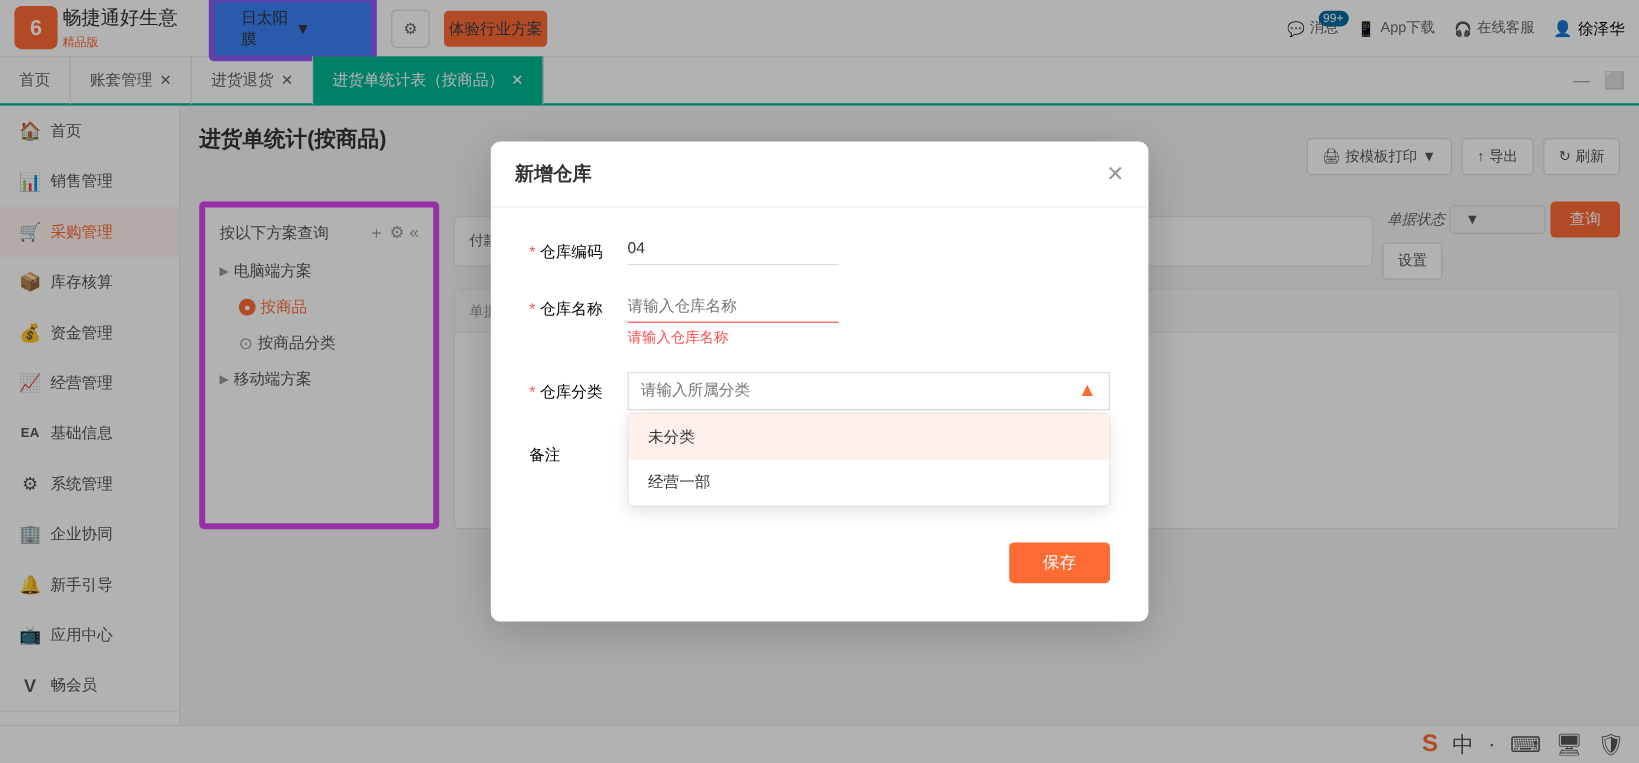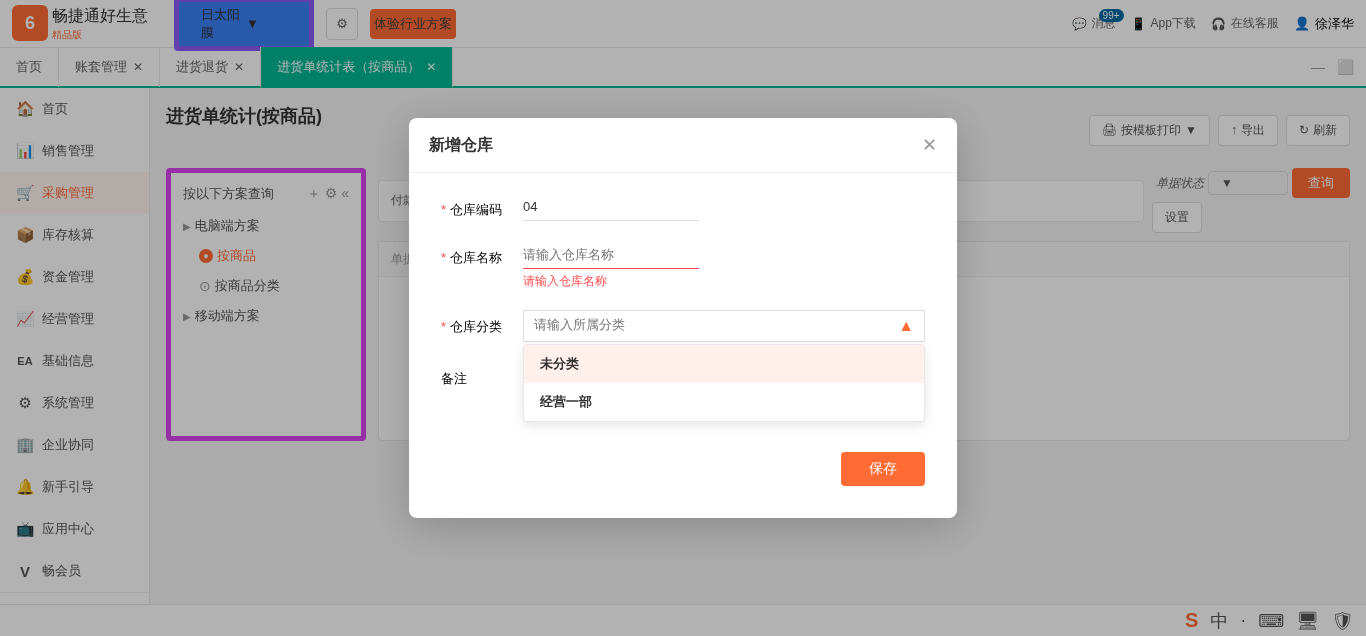--- a/index.html
+++ b/index.html
@@ -163,21 +163,21 @@
       position: relative; cursor: pointer;
     }
     .category-input { flex: 1; border: none; outline: none; font-size: 13px; color: #999; background: transparent; }
     .category-arrow { color: #ff6b35; font-size: 16px; }
     .category-dropdown {
       position: absolute; top: 100%; left: 0; right: 0; z-index: 200;
       background: #fff; border: 1px solid #e8e8e8; border-radius: 4px;
       box-shadow: 0 4px 12px rgba(0,0,0,0.1); margin-top: 2px;
     }
     .category-option {
-      padding: 10px 16px; cursor: pointer; font-size: 13px; color: #333; font-weight: bold;
+      padding: 10px 16px; cursor: pointer; font-size: 13px; color: #333;
     }
     .category-option.selected { background: #fff0eb; }
 
     
     .form-textarea {
       flex: 1; border: 1px solid #ddd; border-radius: 4px;
       padding: 6px 8px; font-size: 13px; resize: none; outline: none; color: #333;
       height: 50px;
     }
 

